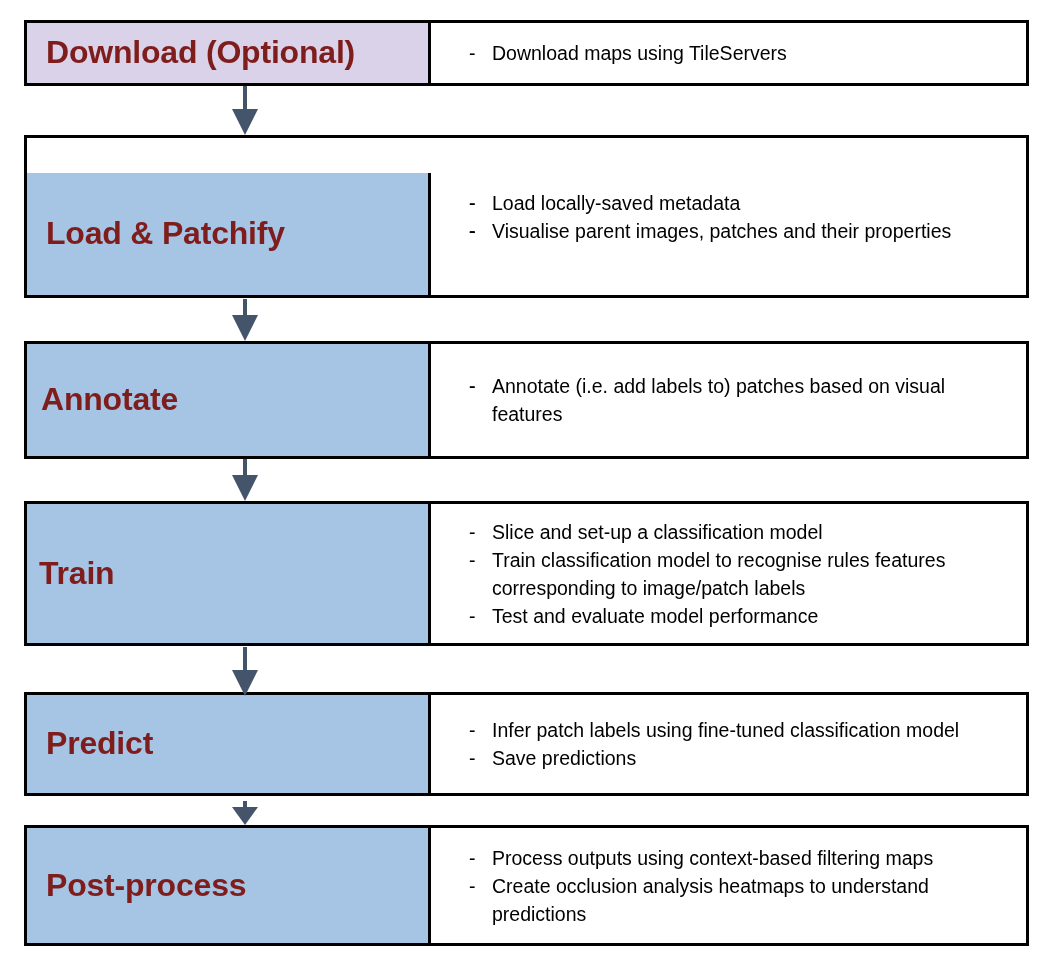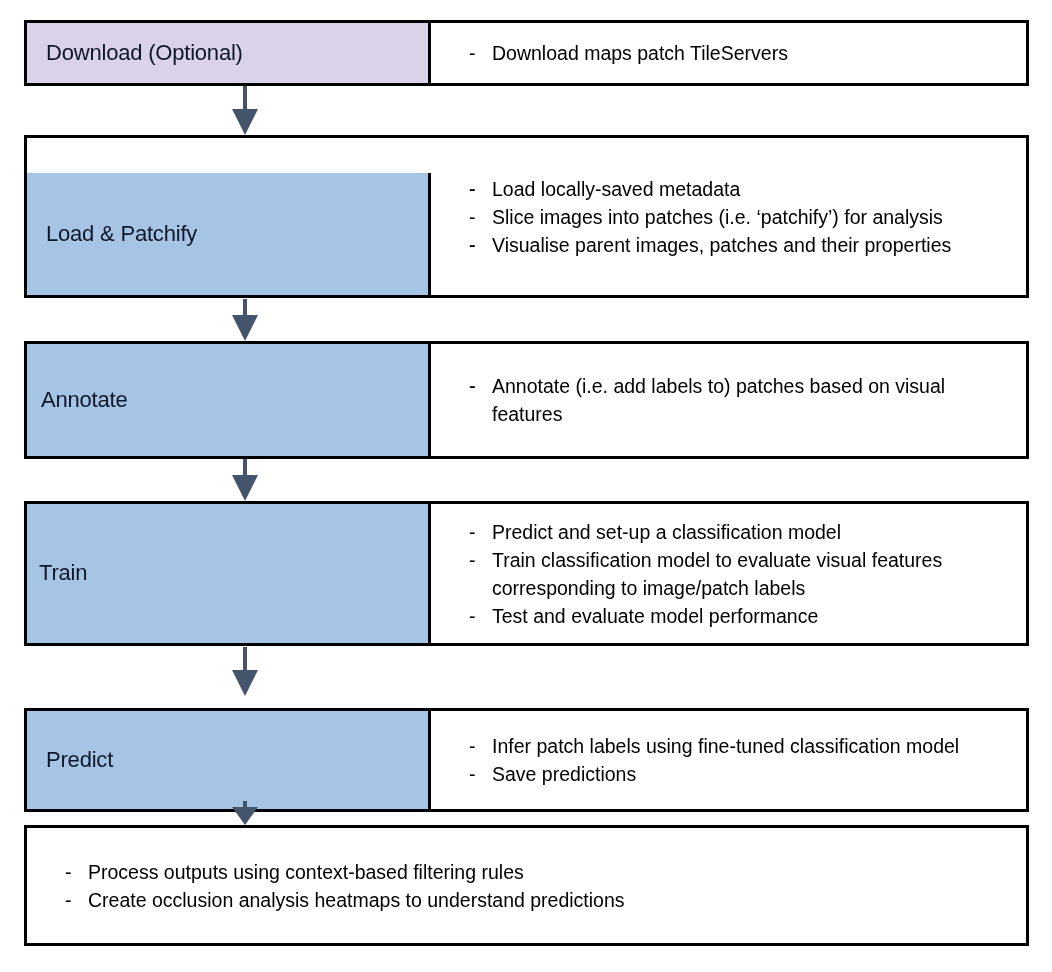--- a/index.html
+++ b/index.html
@@ -34,23 +34,23 @@
     box-sizing: border-box;
     width: 404px;
     flex: 0 0 404px;
     border-right: 3px solid #000000;
     display: flex;
     align-items: center;
     padding-left: 19px;
   }
 
   .stage-label {
-    font-size: 22px;
-    font-weight: normal;
-    color: #0f172a;
+    font-size: 32px;
+    font-weight: bold;
+    color: #7f1d1d;
     letter-spacing: -0.2px;
     line-height: 1.1;
   }
 
   .stage-desc-cell {
     flex: 1 1 auto;
     box-sizing: border-box;
     background: #ffffff;
     display: flex;
     align-items: center;
@@ -92,33 +92,33 @@
 </head>
 <body>
 
 <div id="flowchart">
     <div class="stage-row" style="top: 20px; height: 66px;">
       <div class="stage-label-cell" style="background: rgb(217, 210, 233);">
         <div class="stage-label">Download (Optional)</div>
       </div>
       <div class="stage-desc-cell">
         <ul class="bullet-list">
-          <li class="bullet-item"><span class="bullet-dash">-</span><span>Download maps patch TileServers</span></li>
+          <li class="bullet-item"><span class="bullet-dash">-</span><span>Download maps using TileServers</span></li>
         </ul>
       </div>
     </div>
     <div class="stage-row" style="top: 135px; height: 163px;">
       <div class="stage-label-cell" style="background: rgb(166, 196, 228); margin-top: 35px;">
         <div class="stage-label">Load &amp; Patchify</div>
       </div>
       <div class="stage-desc-cell">
         <ul class="bullet-list">
           <li class="bullet-item"><span class="bullet-dash">-</span></li>
           <li class="bullet-item"><span class="bullet-dash">-</span><span>Load locally-saved metadata</span></li>
-          <li class="bullet-item"><span class="bullet-dash">-</span><span>Slice images into patches (i.e. ‘patchify’) for analysis</span></li>
+          <li class="bullet-item"><span class="bullet-dash">-</span></li>
           <li class="bullet-item"><span class="bullet-dash">-</span></li>
           <li class="bullet-item"><span class="bullet-dash">-</span><span>Visualise parent images, patches and their properties</span></li>
         </ul>
       </div>
     </div>
     <div class="stage-row" style="top: 341px; height: 118px;">
       <div class="stage-label-cell" style="background: rgb(166, 196, 228); padding-left: 14px;">
         <div class="stage-label">Annotate</div>
       </div>
       <div class="stage-desc-cell">
@@ -127,41 +127,44 @@
           <li class="bullet-item"><span class="bullet-dash">-</span><span>Annotate (i.e. add labels to) patches based on visual features</span></li>
         </ul>
       </div>
     </div>
     <div class="stage-row" style="top: 501px; height: 145px;">
       <div class="stage-label-cell" style="background: rgb(166, 196, 228); padding-left: 12px;">
         <div class="stage-label">Train</div>
       </div>
       <div class="stage-desc-cell">
         <ul class="bullet-list">
-          <li class="bullet-item"><span class="bullet-dash">-</span><span>Predict and set-up a classification model</span></li>
-          <li class="bullet-item"><span class="bullet-dash">-</span><span>Train classification model to evaluate visual features corresponding to image/patch labels</span></li>
+          <li class="bullet-item"><span class="bullet-dash">-</span><span>Slice and set-up a classification model</span></li>
+          <li class="bullet-item"><span class="bullet-dash">-</span><span>Train classification model to recognise rules features corresponding to image/patch labels</span></li>
           <li class="bullet-item"><span class="bullet-dash">-</span><span>Test and evaluate model performance</span></li>
         </ul>
       </div>
     </div>
-    <div class="stage-row" style="top: 708px; height: 104px;">
+    <div class="stage-row" style="top: 692px; height: 104px;">
       <div class="stage-label-cell" style="background: rgb(166, 196, 228);">
         <div class="stage-label">Predict</div>
       </div>
       <div class="stage-desc-cell">
         <ul class="bullet-list">
           <li class="bullet-item"><span class="bullet-dash">-</span><span>Infer patch labels using fine-tuned classification model</span></li>
           <li class="bullet-item"><span class="bullet-dash">-</span><span>Save predictions</span></li>
         </ul>
       </div>
     </div>
     <div class="stage-row" style="top: 825px; height: 121px;">
+      <div class="stage-label-cell" style="background: rgb(166, 196, 228);">
+        <div class="stage-label">Post-process</div>
+      </div>
       <div class="stage-desc-cell">
         <ul class="bullet-list">
-          <li class="bullet-item"><span class="bullet-dash">-</span><span>Process outputs using context-based filtering rules</span></li>
+          <li class="bullet-item"><span class="bullet-dash">-</span><span>Process outputs using context-based filtering maps</span></li>
           <li class="bullet-item"><span class="bullet-dash">-</span><span>Create occlusion analysis heatmaps to understand predictions</span></li>
         </ul>
       </div>
     </div>
     <div class="connector" style="left: 228px; top: 86px; height: 49px;">
       <svg width="34" height="49" viewBox="0 0 34 49">
         <rect x="15" y="0" width="4" height="24" fill="#44546A"></rect>
         <polygon points="4,23 30,23 17,49" fill="#44546A"></polygon>
       </svg>
     </div>

